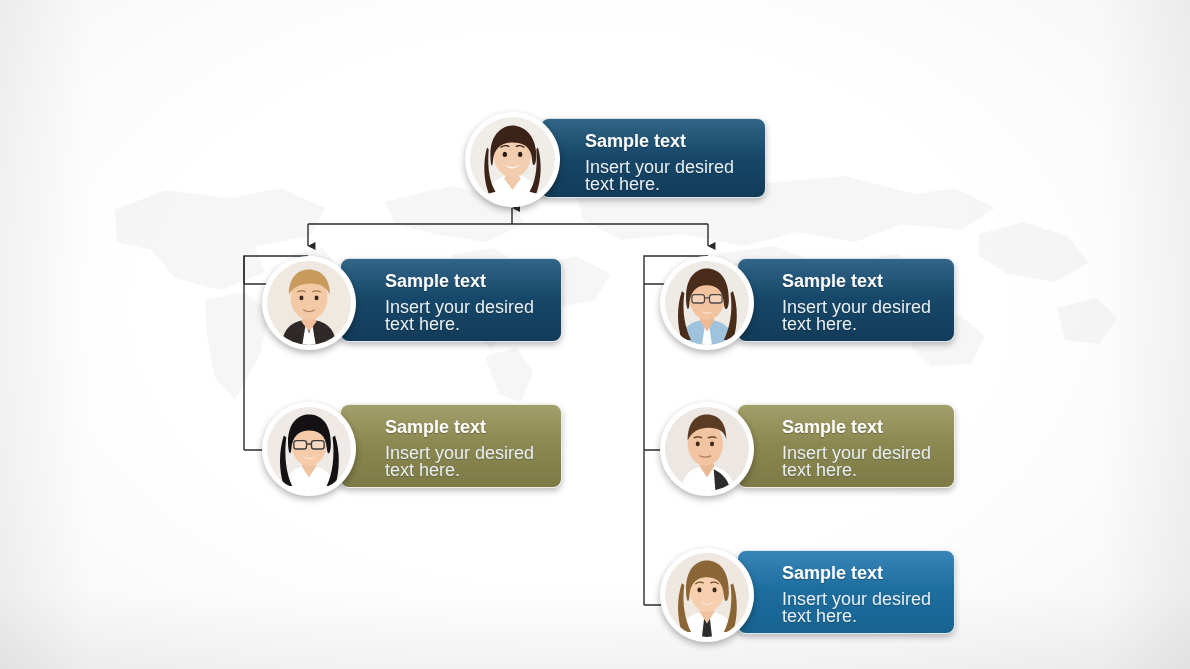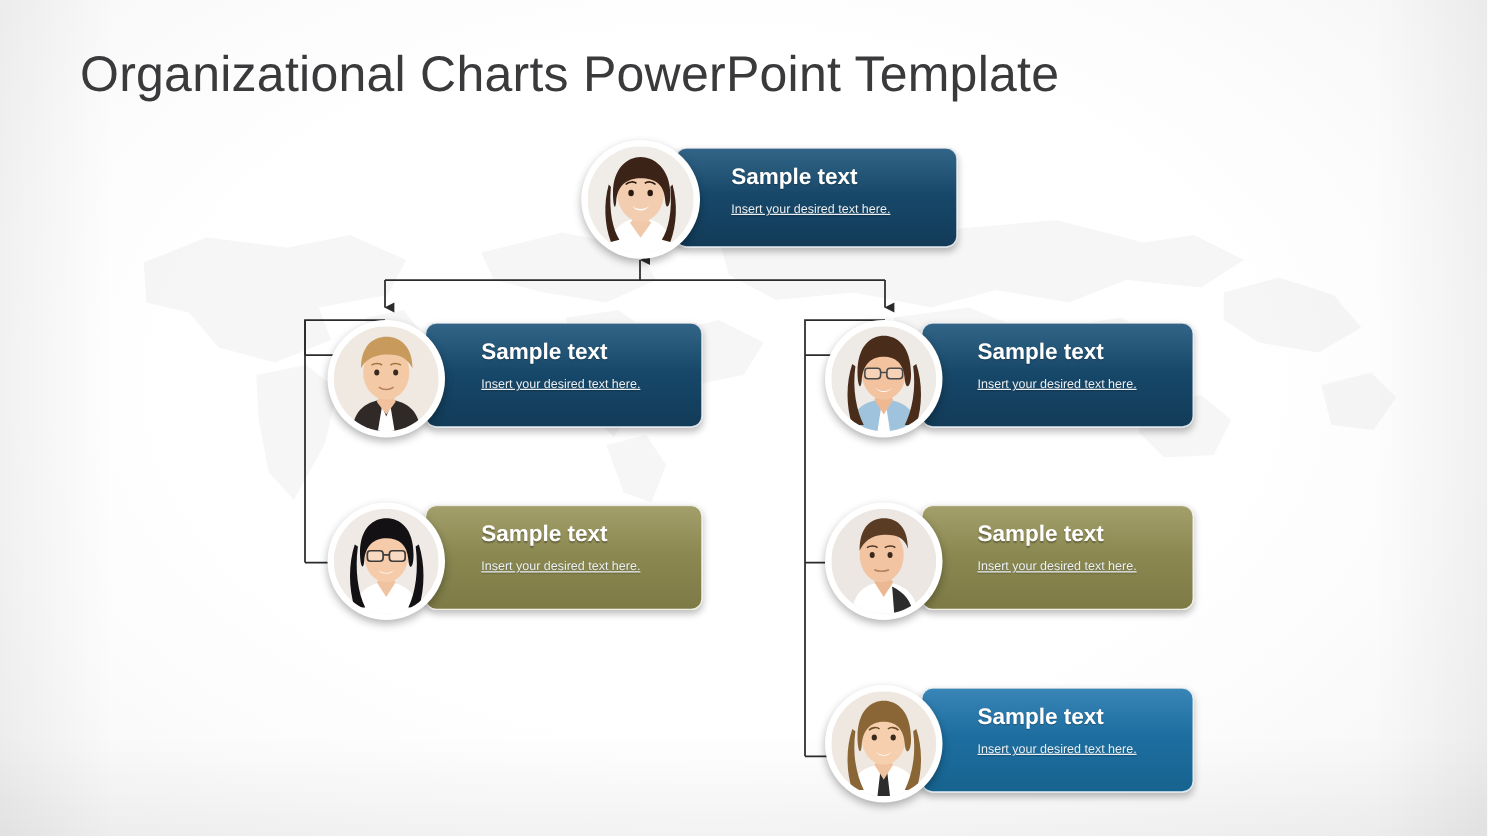--- a/index.html
+++ b/index.html
@@ -107,26 +107,25 @@
     font-weight: 700;
     color: #ffffff;
     text-shadow: 0 1px 1px rgba(0,0,0,0.30);
     white-space: nowrap;
   }
   .card-body {
     position: absolute;
     left: 44px;
     top: 40px;
     width: 160px;
-    font-size: 10px;
+    font-size: 18px;
     line-height: 17px;
     font-weight: 400;
     color: #e9eff3;
     text-shadow: 0 1px 1px rgba(0,0,0,0.22);
-    text-decoration: underline;
   }
 
   .avatar {
     position: absolute;
     border-radius: 50%;
     background: #ffffff;
     box-shadow: 0 3px 7px rgba(0,0,0,0.30);
     overflow: hidden;
     z-index: 3;
   }
@@ -162,21 +161,20 @@
         <path d="M1002,158 L1042,148 L1062,168 L1044,194 L1010,190 Z"></path>
         <path d="M238,104 L268,98 L282,116 L264,134 L240,126 Z"></path>
       </g>
     </svg>
   </div>
 
   <div class="vignette-left"></div>
   <div class="vignette-right"></div>
   <div class="vignette-bottom"></div>
 
-  <div class="slide-title">Organizational Charts PowerPoint Template</div>
 
   <div class="connectors">
     <svg viewBox="0 0 1190 669" xmlns="http://www.w3.org/2000/svg">
       <defs>
         <marker id="arrow-down" markerWidth="9" markerHeight="9" refX="4.5" refY="8" orient="auto" markerUnits="userSpaceOnUse">
           <path d="M0.5,0.5 L8.5,0.5 L4.5,8.5 Z" fill="#2b2b2b"></path>
         </marker>
         <marker id="arrow-up" markerWidth="9" markerHeight="9" refX="4.5" refY="0.5" orient="auto" markerUnits="userSpaceOnUse">
           <path d="M4.5,0.5 L8.5,8.5 L0.5,8.5 Z" fill="#2b2b2b"></path>
         </marker>

